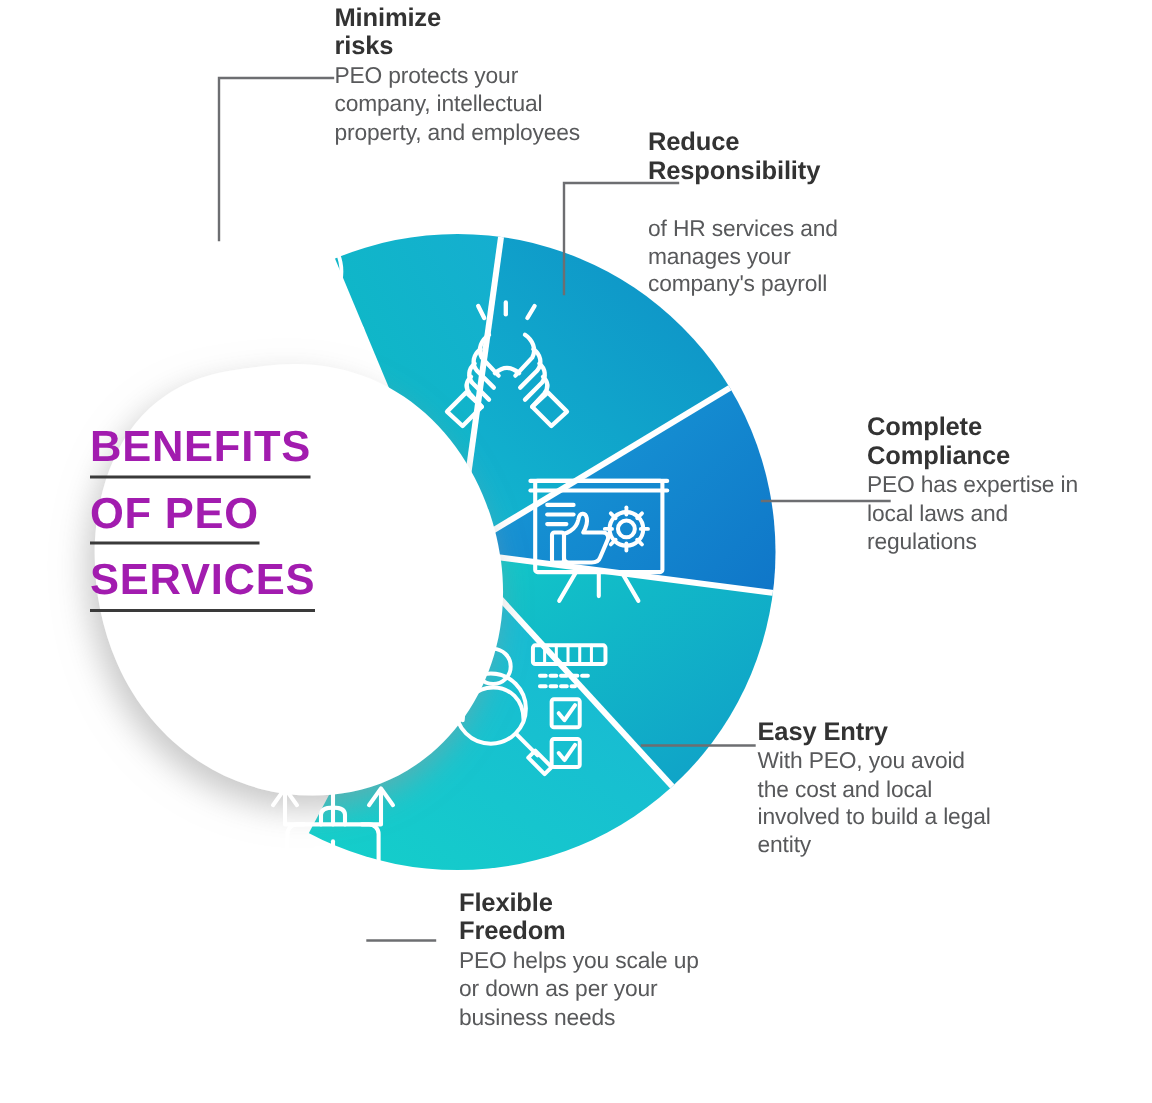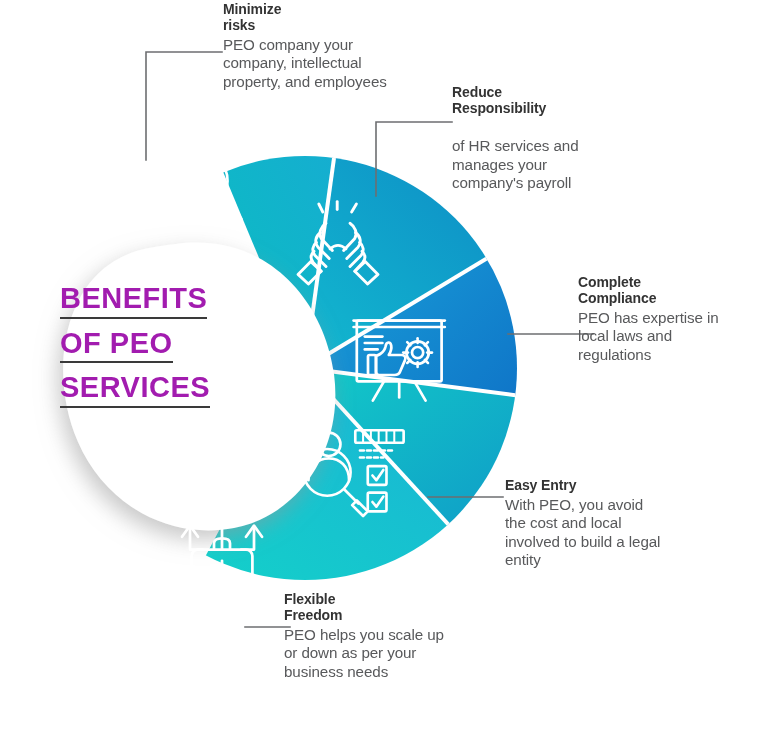--- a/index.html
+++ b/index.html
@@ -52,40 +52,40 @@
     white-space: nowrap;
   }
   
   .callout {
     position: absolute;
     z-index: 25;
   }
   .callout .c-title {
     font-family: "Liberation Sans", sans-serif;
     font-weight: bold;
-    font-size: 14px;
+    font-size: 17px;
     line-height: 1.13;
     color: #333333;
     margin: 0 0 2px 0;
     letter-spacing: -0.1px;
   }
   .callout .c-body {
     font-family: "Liberation Sans", sans-serif;
     font-weight: normal;
     font-size: 15.2px;
     line-height: 1.22;
     color: #58595b;
     margin: 0;
     letter-spacing: -0.1px;
   }
   #callout-minimize     { left: 223px; top: 2px;   width: 200px; }
-  #callout-reduce       { left: 452px; top: 85px;  width: 178px; }
+  #callout-reduce       { left: 432px; top: 85px;  width: 178px; }
   #callout-compliance   { left: 578px; top: 275px; width: 168px; }
   #callout-easyentry    { left: 505px; top: 478px; width: 192px; }
-  #callout-flexible     { left: 284px; top: 592px; width: 190px; }
+  #callout-flexible     { left: 306px; top: 592px; width: 190px; }
 </style>
 </head>
 <body>
 
 <div id="stage">
 
   <svg id="wheel-svg" viewBox="0 0 768 735" xmlns="http://www.w3.org/2000/svg">
     <defs>
 
       <linearGradient id="g1" x1="0" y1="1" x2="1" y2="0" gradientUnits="objectBoundingBox">
@@ -289,21 +289,21 @@
     <span class="tline">OF PEO</span>
     <span class="tline">SERVICES</span>
   </div>
 
   <div class="callout" id="callout-minimize">
     <div class="c-title">
       <span>Minimize</span><br>
       <span>risks</span>
     </div>
     <div class="c-body">
-      <span>PEO company your</span><br>
+      <span>PEO protects your</span><br>
       <span>company, intellectual</span><br>
       <span>property, and employees</span>
     </div>
   </div>
 
   <div class="callout" id="callout-reduce">
     <div class="c-title">
       <span>Reduce</span><br>
       <span>Responsibility</span>
     </div>

